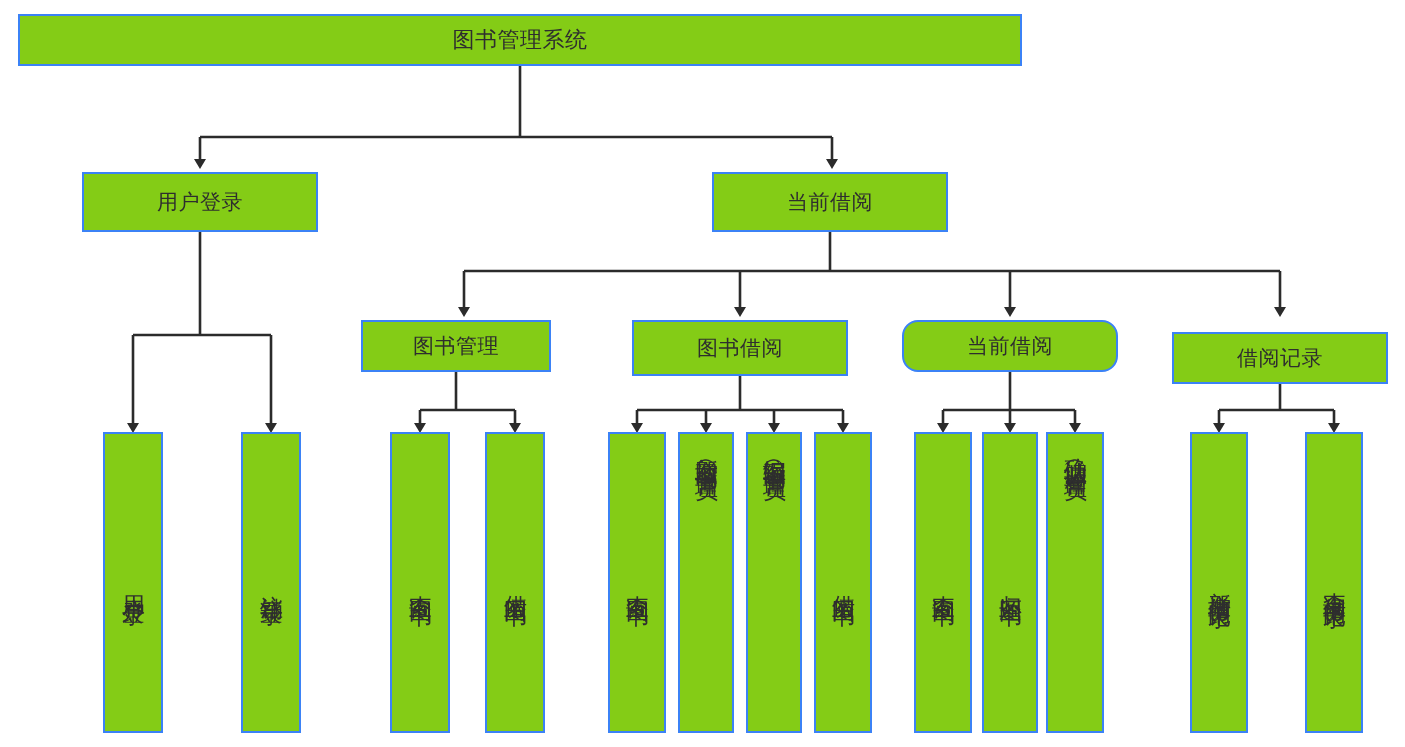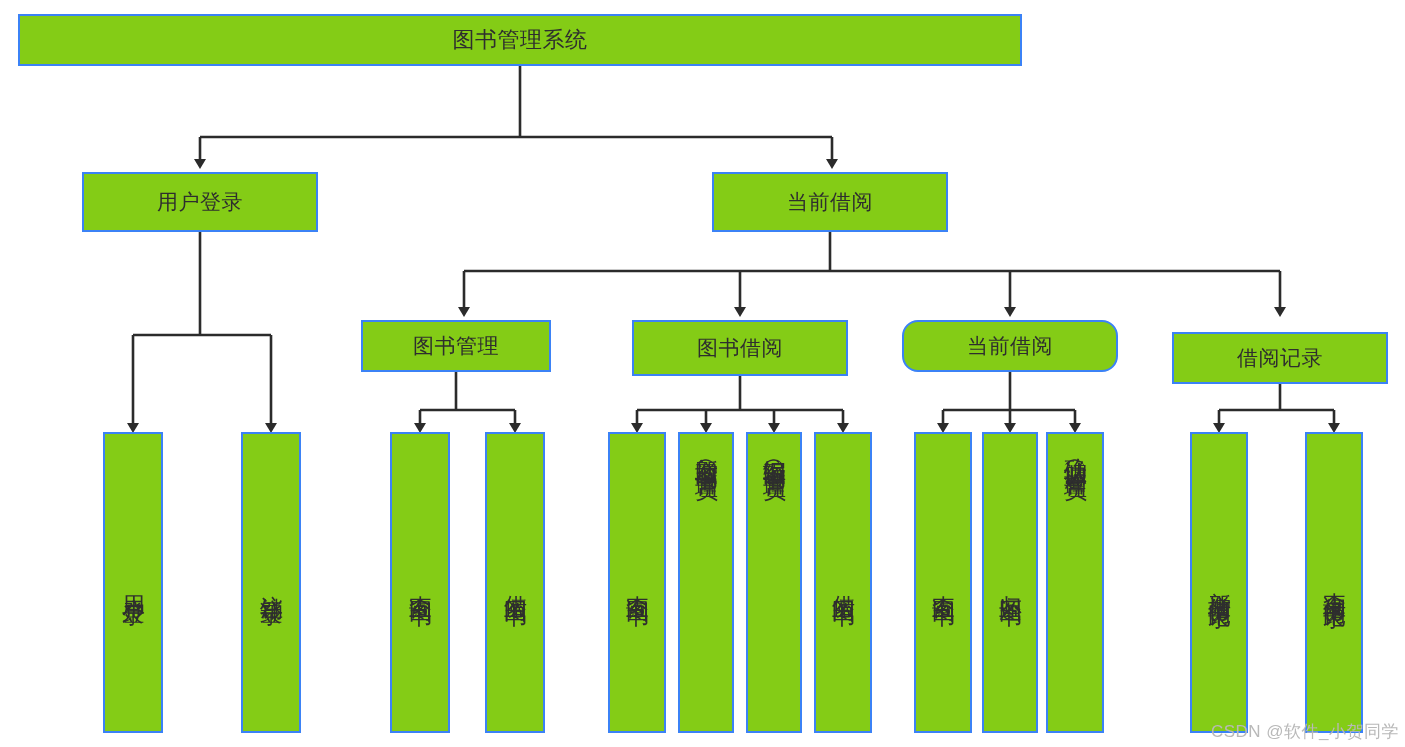--- a/index.html
+++ b/index.html
@@ -201,15 +201,14 @@
   </div>
 
   <div class="node leaf center-text" style="left:1190px;top:432px;width:58px;height:301px;">
     <span class="label">新增借阅记录</span>
   </div>
 
   <div class="node leaf center-text" style="left:1305px;top:432px;width:58px;height:301px;">
     <span class="label">查询借阅记录</span>
   </div>
 
-  <div id="watermark">CSDN @软件_小贺同学</div>
 
 </div>
 
 </body></html>

